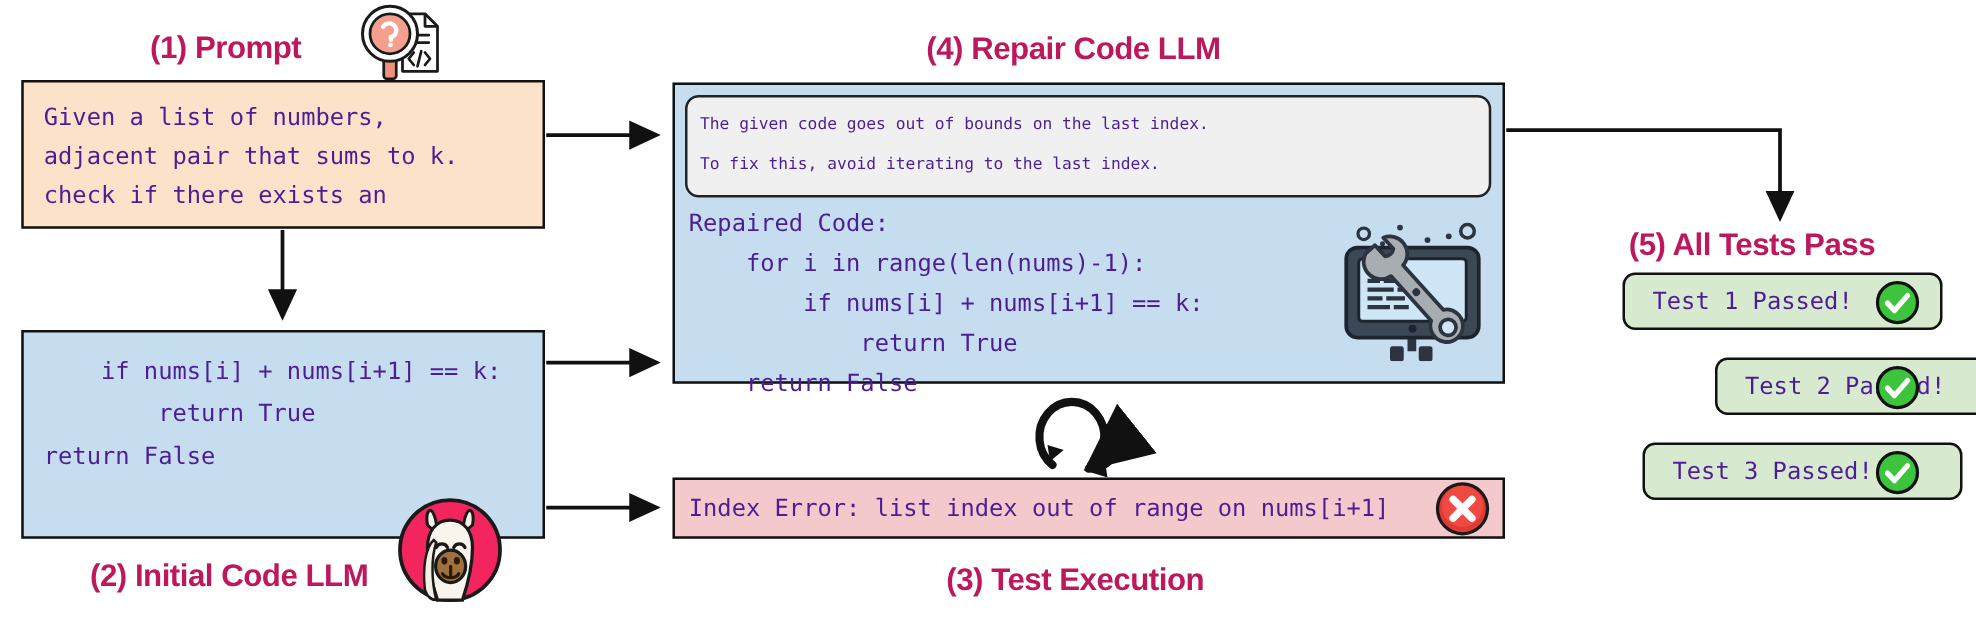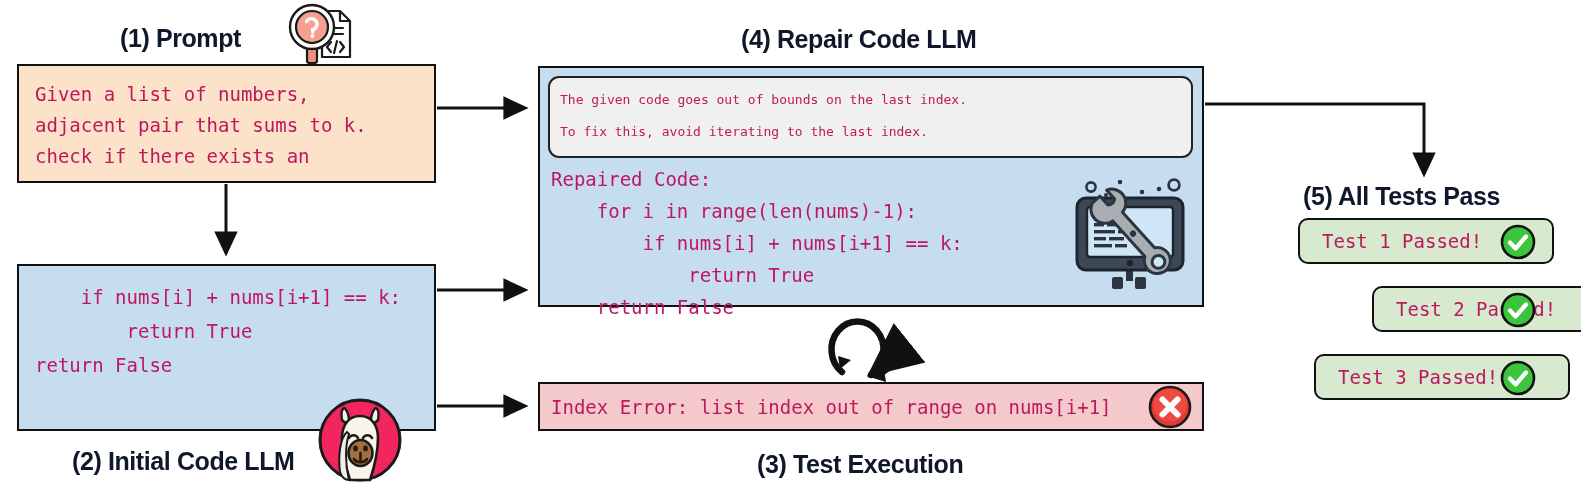--- a/index.html
+++ b/index.html
@@ -17,34 +17,34 @@
     background: #ffffff;
     overflow: hidden;
   }
   .abs { position: absolute; }
 
   
   .heading {
     font-family: "Liberation Sans", sans-serif;
     font-weight: bold;
     font-size: 25px;
-    color: #0f172a;
+    color: #be185d;
     letter-spacing: -0.4px;
     white-space: nowrap;
   }
 
   
   .box {
     box-sizing: border-box;
     border: 2.5px solid #111111;
   }
   .mono {
     font-family: "DejaVu Sans Mono", "Liberation Mono", monospace;
     font-size: 19px;
-    color: #be185d;
+    color: #4c1d95;
     white-space: pre;
     line-height: 32px;
   }
 
   #prompt-box {
     left: 17px; top: 64px; width: 419px; height: 119px;
     background: #fbe2c8;
     padding: 13px 0 0 16px;
   }
   #prompt-box .mono { line-height: 31px; }

